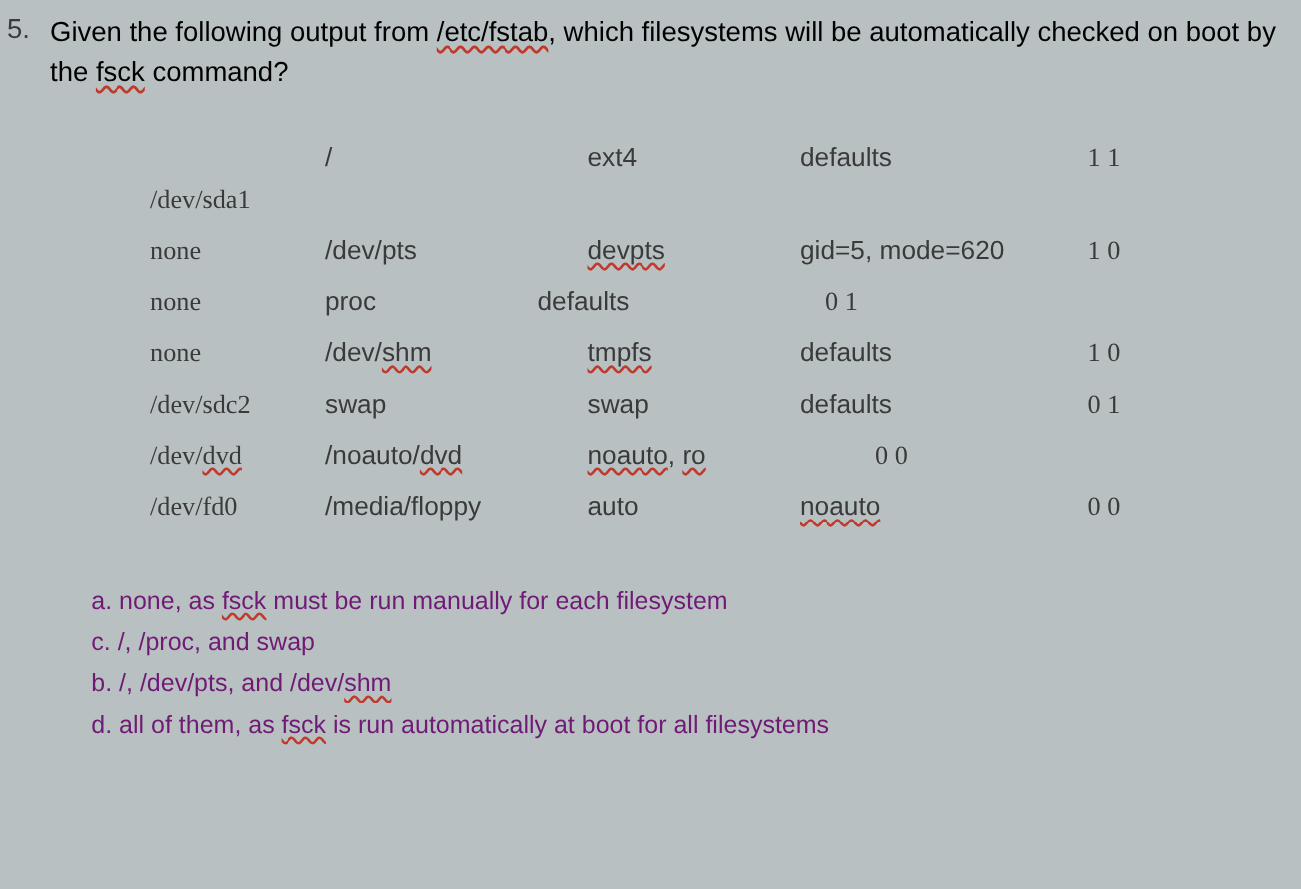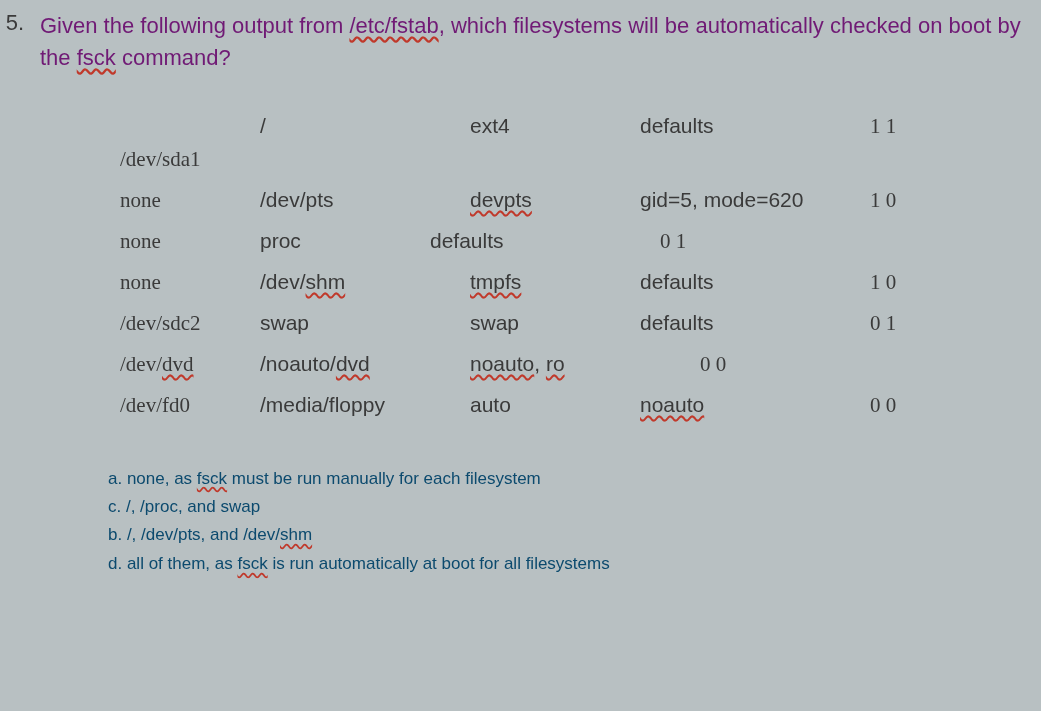--- a/index.html
+++ b/index.html
@@ -29,21 +29,21 @@
       padding-right: 6px;
       flex-shrink: 0;
     }
     .qbody {
       flex: 1;
       padding-left: 10px;
     }
     .qtext {
       font-size: 22px;
       line-height: 1.45;
-      color: #701a75;
+      color: #000000;
       margin-bottom: 32px;
     }
     .wavy-red {
       text-decoration: underline wavy #c0392b;
       text-decoration-skip-ink: none;
       text-underline-offset: 3px;
     }
     .table-area {
       margin-left: 80px;
       margin-bottom: 40px;
@@ -58,24 +58,24 @@
     .col1 { width: 140px; flex-shrink: 0; font-family: Liberation Serif, serif; }
     .col2 { width: 210px; flex-shrink: 0; }
     .col3 { width: 170px; flex-shrink: 0; }
     .col4 { width: 230px; flex-shrink: 0; }
     .col5 { width: 60px; text-align: left; flex-shrink: 0; white-space: pre; font-family: Liberation Serif, serif; }
     .link-underline {
       text-decoration: underline;
       text-underline-offset: 3px;
     }
     .answers {
-      margin-left: 68px;
-      font-size: 17px;
+      margin-left: 33px;
+      font-size: 20px;
       line-height: 1.55;
-      color: #0c4a6e;
+      color: #701a75;
     }
     .answers div {
       margin-bottom: 2px;
     }
   </style>
 </head>
 <body>
 
 <div class="question-wrapper">
   <div class="qnum">5.</div>

